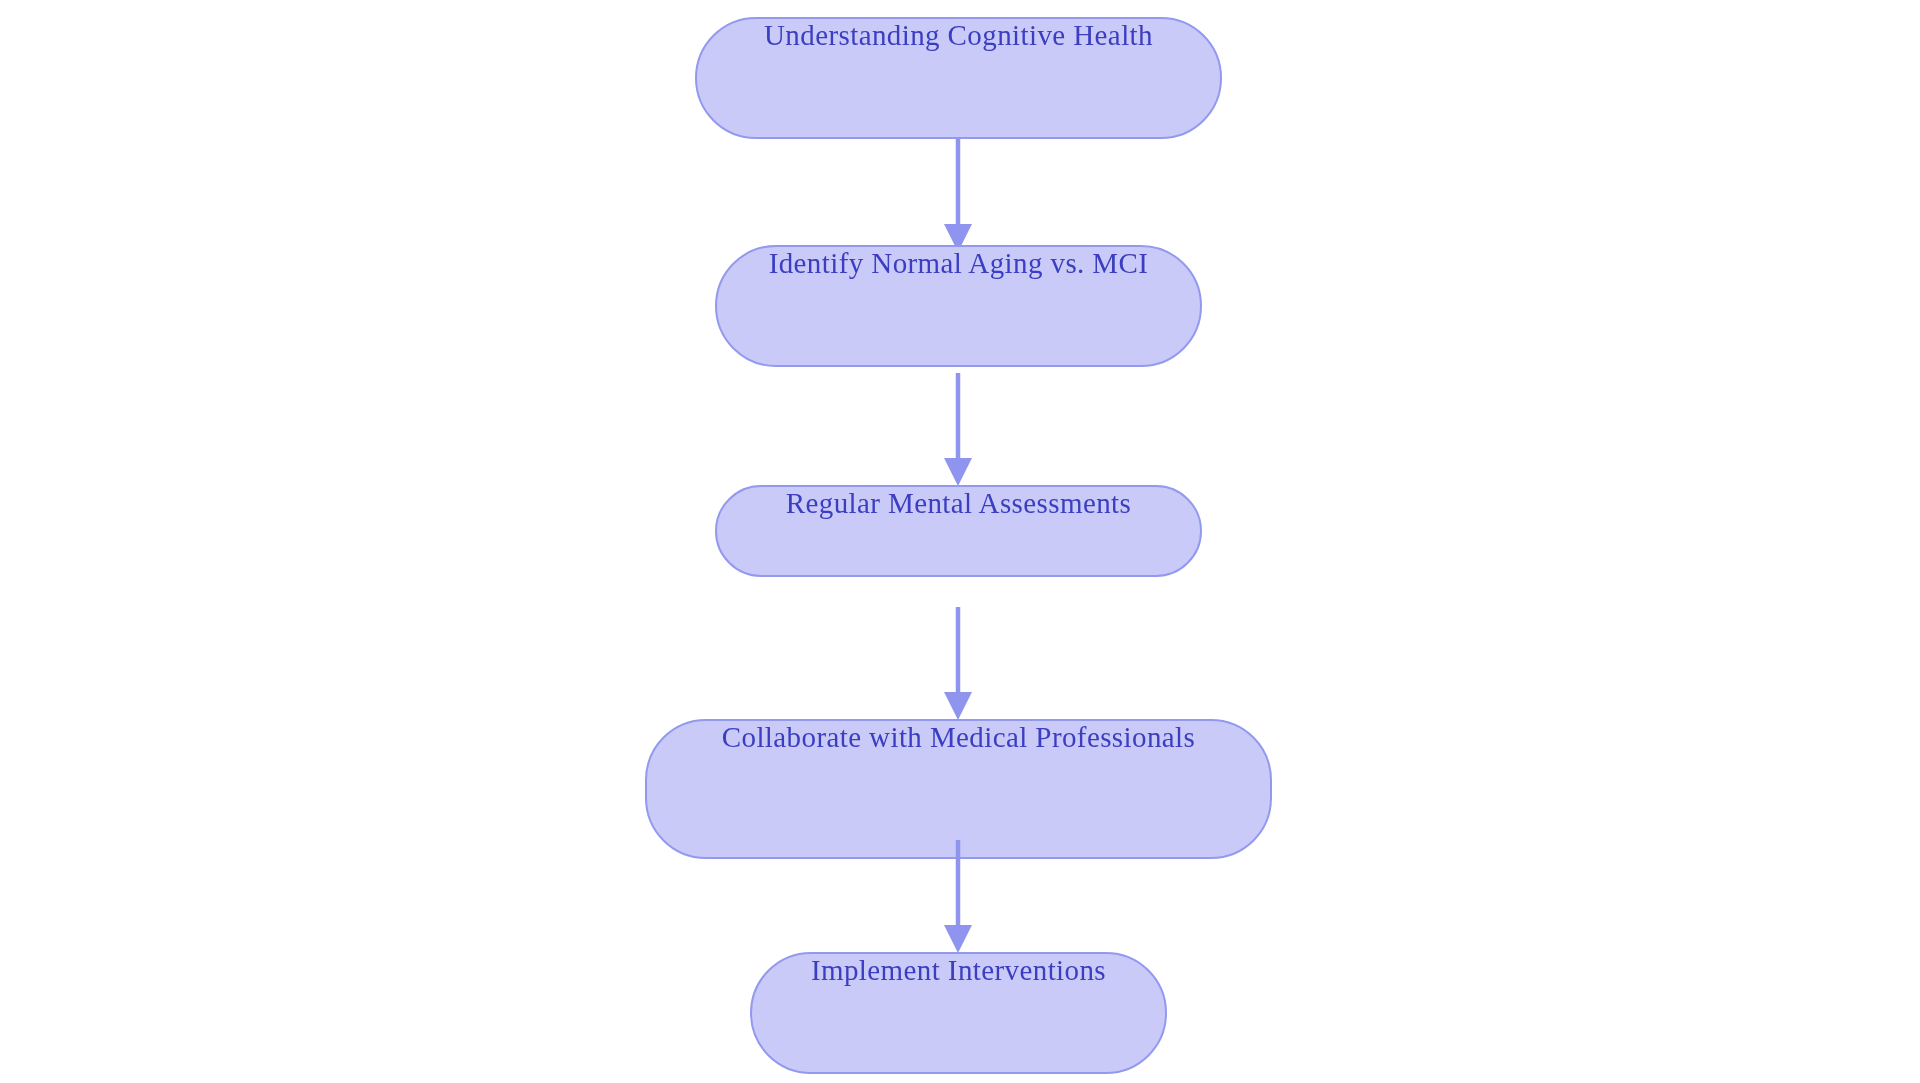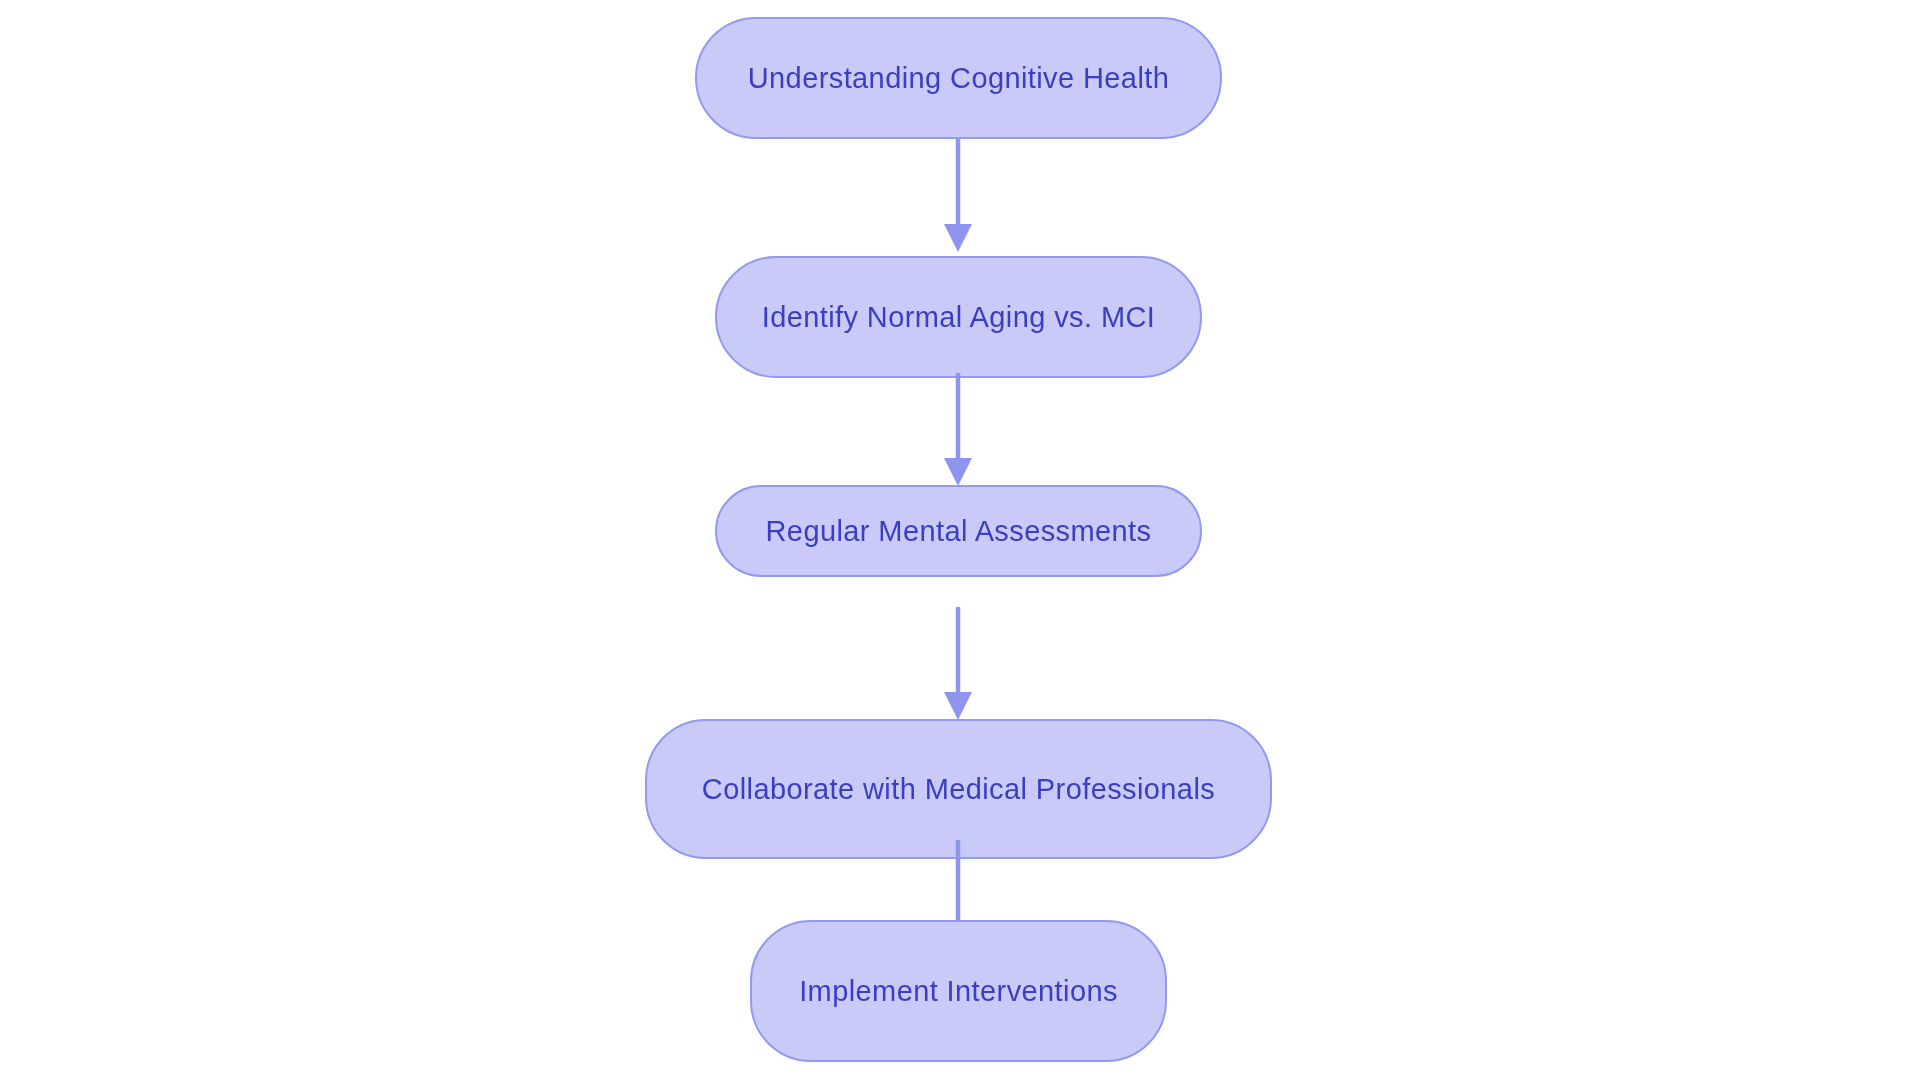--- a/index.html
+++ b/index.html
@@ -19,38 +19,38 @@
   }
   .canvas {
     position: relative;
     width: 1920px;
     height: 1083px;
     background: var(--background);
   }
   .node {
     position: absolute;
     display: flex;
-    align-items: center;
     justify-content: center;
     background: var(--node-fill);
     border: 2px solid var(--node-border);
     border-radius: 61px;
+    font-family: Liberation Serif, serif;
   }
   .node-label {
     font-size: 29px;
     letter-spacing: 0.4px;
     color: var(--label-text);
     white-space: nowrap;
     text-align: center;
   }
   .n1 { left: 695px; top: 17px;  width: 527px; height: 122px; }
-  .n2 { left: 715px; top: 256px; width: 487px; height: 122px; }
+  .n2 { left: 715px; top: 245px; width: 487px; height: 122px; }
   .n3 { left: 715px; top: 485px; width: 487px; height: 92px; }
   .n4 { left: 645px; top: 719px; width: 627px; height: 140px; }
-  .n5 { left: 750px; top: 920px; width: 417px; height: 142px; }
+  .n5 { left: 750px; top: 952px; width: 417px; height: 122px; }
   .arrow {
     position: absolute;
     left: 938px;
     width: 40px;
     height: 113px;
   }
   .a1 { top: 139px; }
   .a2 { top: 373px; }
   .a3 { top: 607px; }
   .a4 { top: 840px; }

